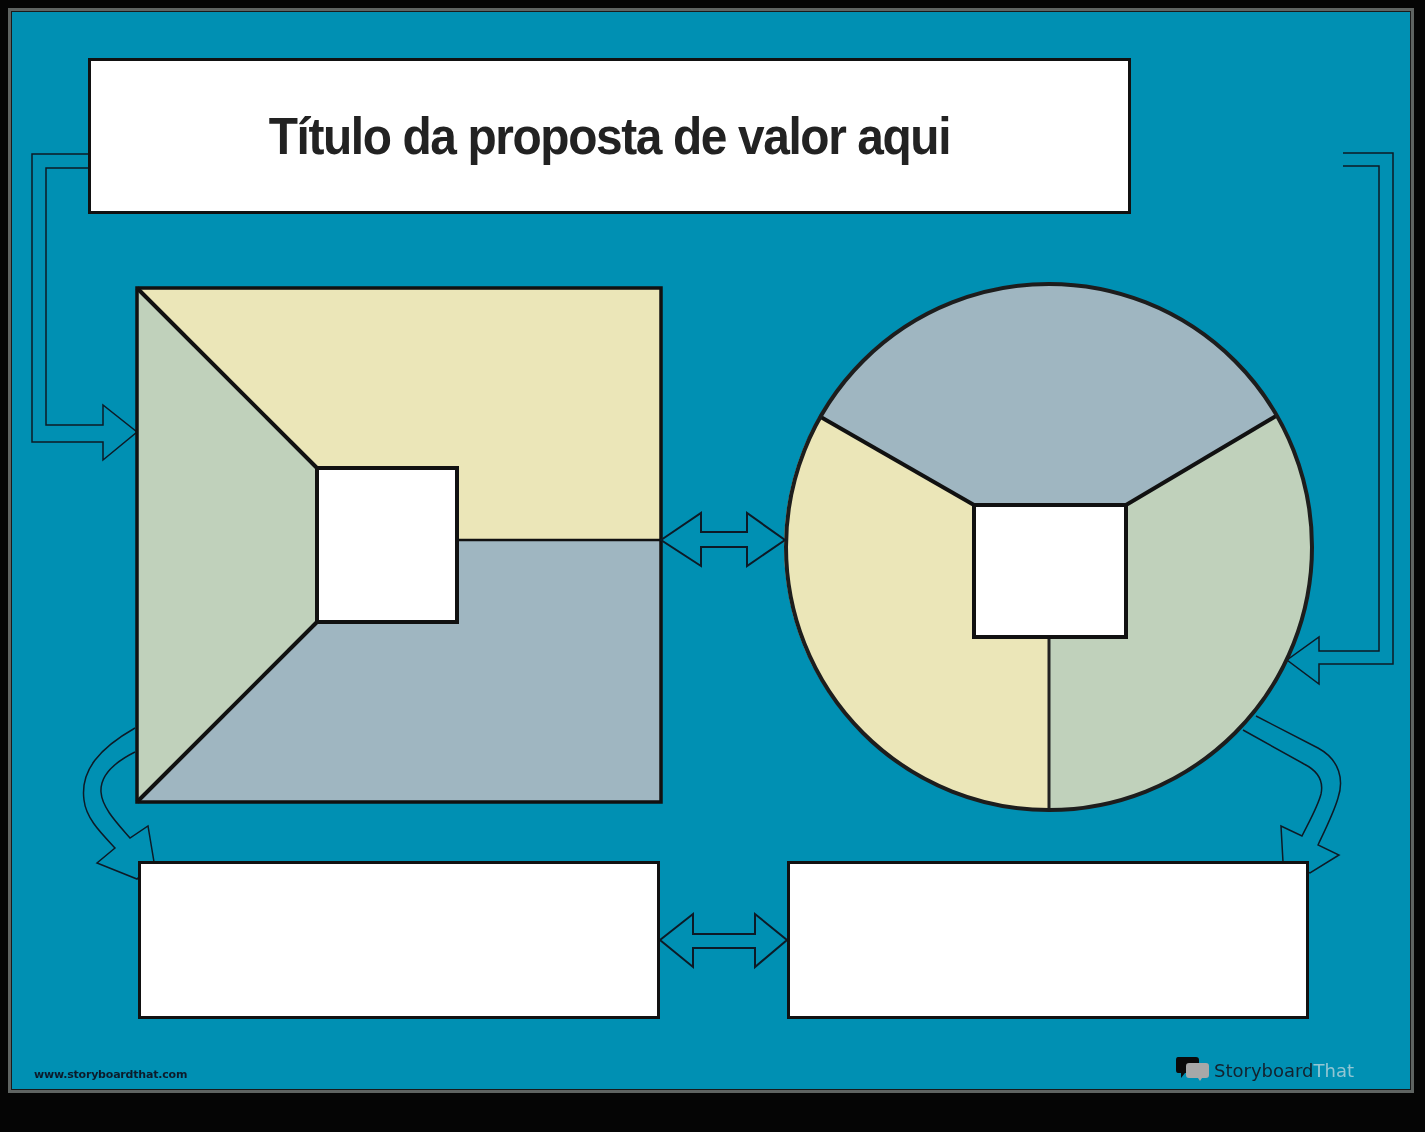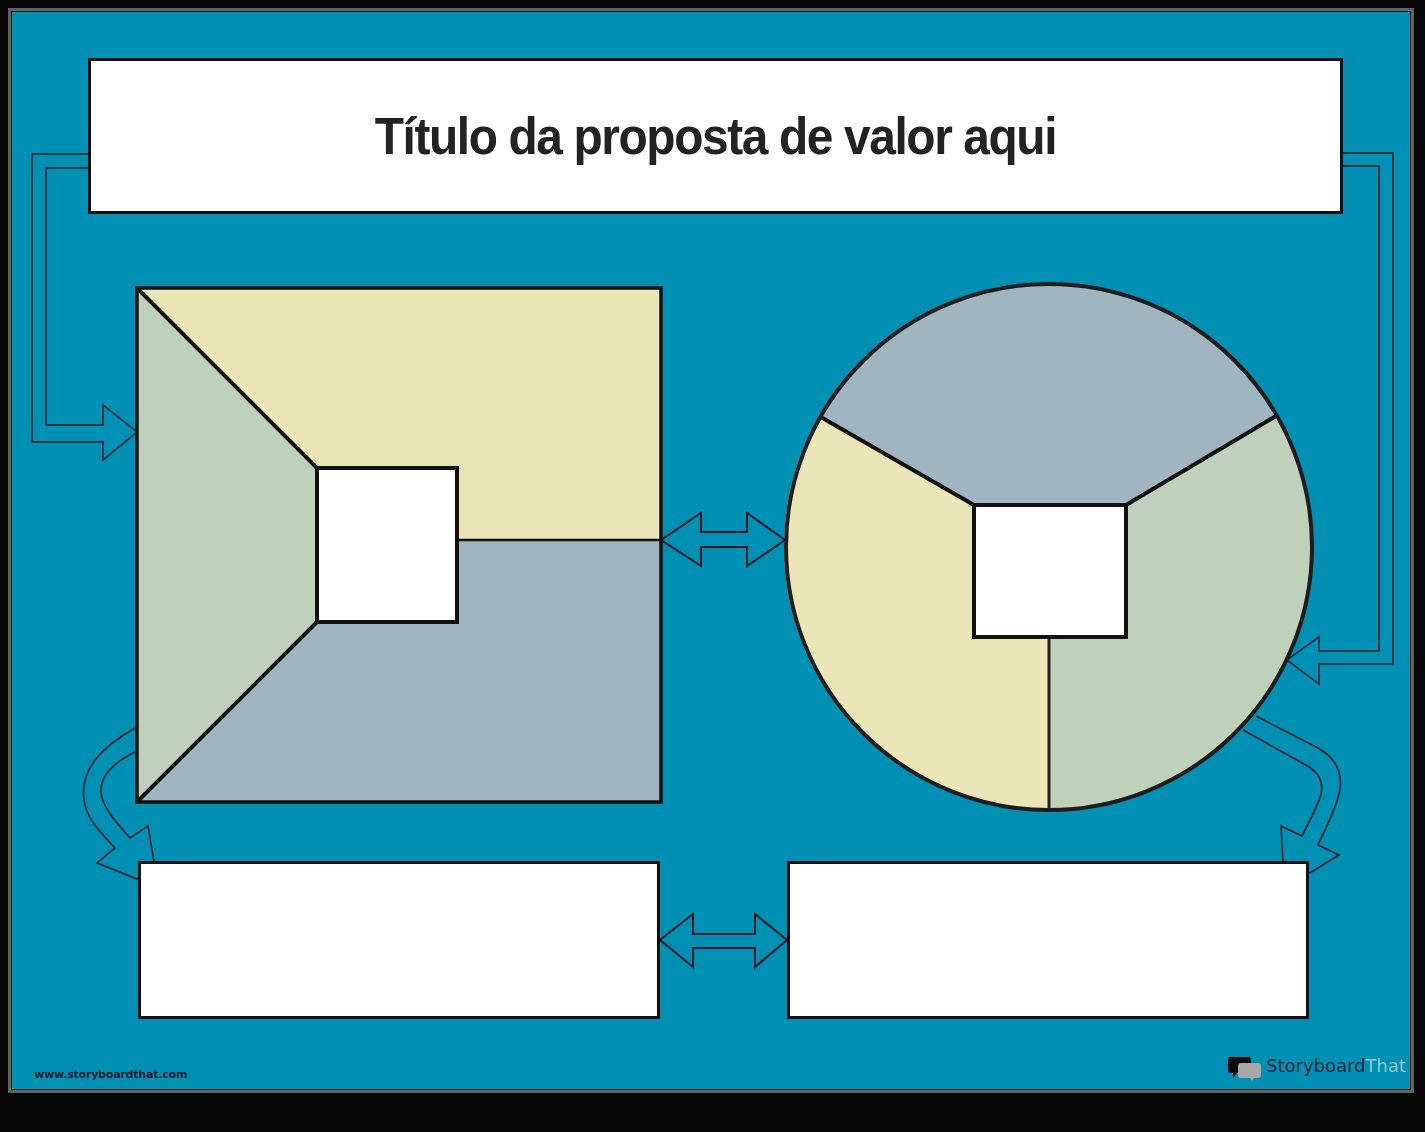--- a/index.html
+++ b/index.html
@@ -8,40 +8,40 @@
     position: relative; overflow: hidden;
     font-family: "Liberation Sans", sans-serif;
   }
   .panel {
     position: absolute; left: 8px; top: 8px; width: 1406px; height: 1085px;
     box-sizing: border-box; background: #0090b3;
     border: 3px solid #5f6462; outline: 1px solid #1a1a1a; outline-offset: -4px;
   }
   svg.diagram { position: absolute; left: 0; top: 0; }
   .title-box {
-    position: absolute; left: 88px; top: 58px; width: 1255px; height: 156px;
+    position: absolute; left: 88px; top: 58px; width: 1043px; height: 156px;
     box-sizing: border-box; background: #ffffff; border: 3px solid #111;
     display: flex; align-items: center; justify-content: center;
   }
   .title-text {
     font-family: "Liberation Sans", sans-serif; font-weight: 700;
     font-size: 52px; color: #222; letter-spacing: -1.5px;
     transform: scaleX(0.92);
   }
   .text-box {
     position: absolute; box-sizing: border-box; background: #fff;
     border: 3px solid #111;
   }
   .watermark {
     position: absolute; left: 34px; top: 1068px; font-size: 11px;
     font-weight: 700; color: #0c1b2a; font-family: "DejaVu Sans", sans-serif;
     letter-spacing: -0.2px;
   }
   .logo {
-    position: absolute; left: 1228px; top: 1055px; display: flex; align-items: flex-start;
+    position: absolute; left: 1176px; top: 1055px; display: flex; align-items: flex-end;
   }
   .logo-text { font-size: 18px; font-family: "DejaVu Sans", sans-serif; margin-left: 4px; }
   .logo-a { color: #13222e; }
   .logo-b { color: #93c6d3; }
 </style>
 </head>
 <body>
 
 <div class="panel"></div>
 

